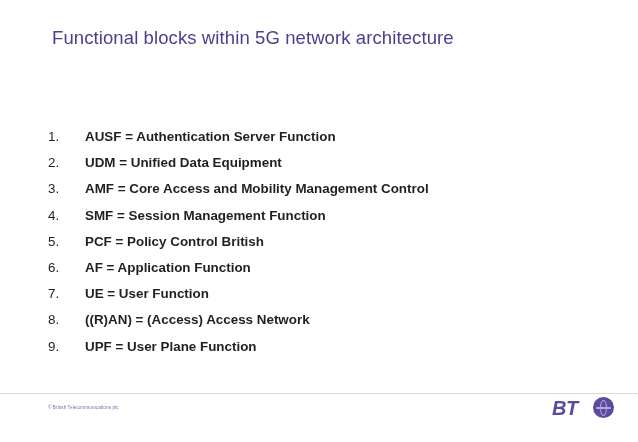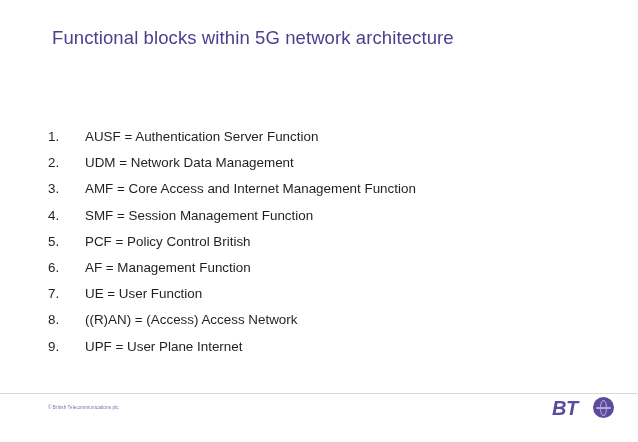--- a/index.html
+++ b/index.html
@@ -43,20 +43,21 @@
     line-height: 26.2px;
     white-space: nowrap;
   }
   .item-num {
     width: 37px;
     flex: 0 0 37px;
     text-align: left;
   }
   .item-text {
     flex: 1 1 auto;
+    font-weight: bold;
   }
   .footer-rule {
     position: absolute;
     left: 0;
     right: 0;
     bottom: 48px;
     height: 1px;
     background: #d9d9d9;
   }
   .copyright {
@@ -123,49 +124,49 @@
 
   <div class="slide-title">Functional blocks within 5G network architecture</div>
 
   <div class="list">
     <div class="list-item">
       <span class="item-num">1.</span>
       <span class="item-text">AUSF = Authentication Server Function</span>
     </div>
     <div class="list-item">
       <span class="item-num">2.</span>
-      <span class="item-text">UDM = Network Data Management</span>
+      <span class="item-text">UDM = Unified Data Equipment</span>
     </div>
     <div class="list-item">
       <span class="item-num">3.</span>
-      <span class="item-text">AMF = Core Access and Internet Management Function</span>
+      <span class="item-text">AMF = Core Access and Mobility Management Control</span>
     </div>
     <div class="list-item">
       <span class="item-num">4.</span>
       <span class="item-text">SMF = Session Management Function</span>
     </div>
     <div class="list-item">
       <span class="item-num">5.</span>
       <span class="item-text">PCF = Policy Control British</span>
     </div>
     <div class="list-item">
       <span class="item-num">6.</span>
-      <span class="item-text">AF = Management Function</span>
+      <span class="item-text">AF = Application Function</span>
     </div>
     <div class="list-item">
       <span class="item-num">7.</span>
       <span class="item-text">UE = User Function</span>
     </div>
     <div class="list-item">
       <span class="item-num">8.</span>
       <span class="item-text">((R)AN) = (Access) Access Network</span>
     </div>
     <div class="list-item">
       <span class="item-num">9.</span>
-      <span class="item-text">UPF = User Plane Internet</span>
+      <span class="item-text">UPF = User Plane Function</span>
     </div>
   </div>
 
   <div class="footer-rule"></div>
 
   <div class="copyright">© British Telecommunications plc</div>
 
   <div class="bt-logo">
     <span class="bt-text">BT</span>
     <span class="bt-globe"></span>

